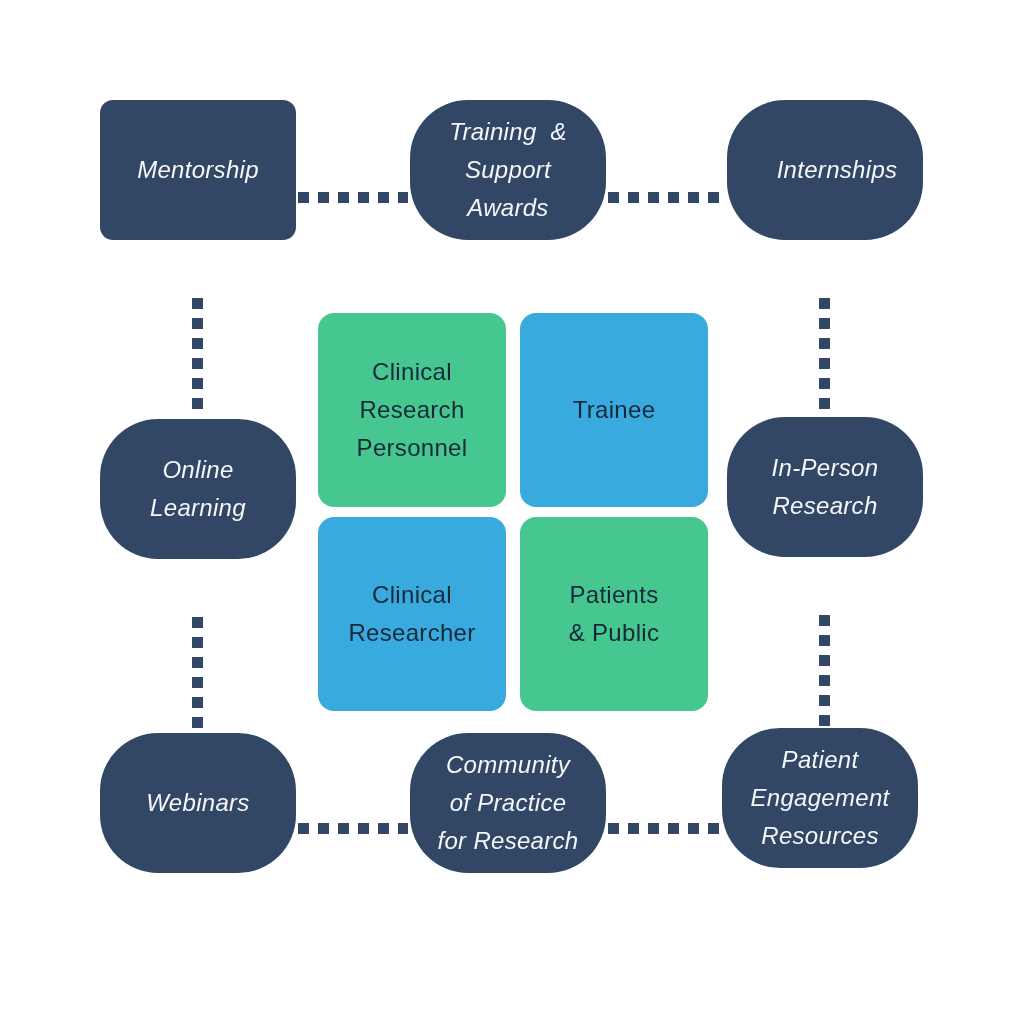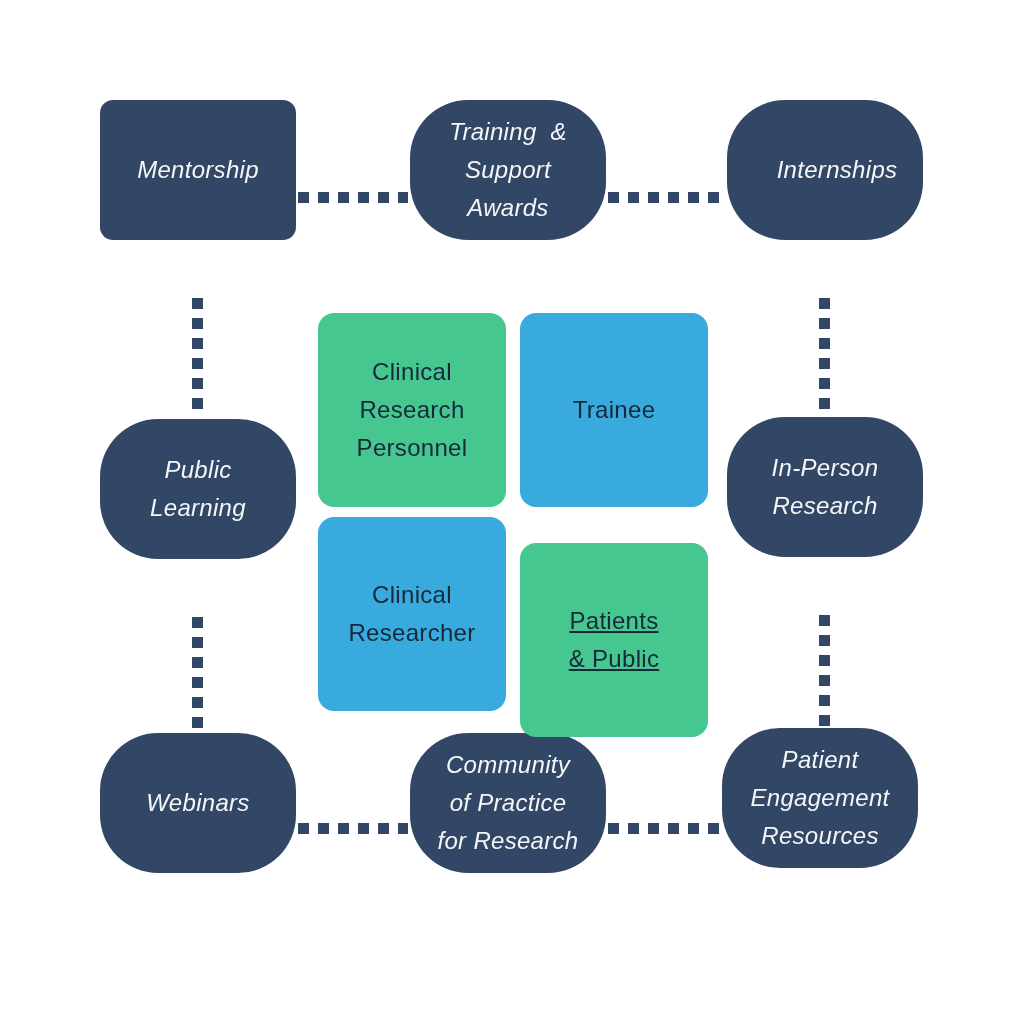--- a/index.html
+++ b/index.html
@@ -64,21 +64,21 @@
   .pos-online       { left: 100px; top: 419px; }
   .pos-inperson     { left: 727px; top: 417px; }
   .pos-webinars     { left: 100px; top: 733px; }
   .pos-community    { left: 410px; top: 733px; }
   .pos-patient      { left: 722px; top: 728px; }
 
   
   .pos-crp          { left: 318px; top: 313px; }
   .pos-trainee      { left: 520px; top: 313px; }
   .pos-cr           { left: 318px; top: 517px; }
-  .pos-pp           { left: 520px; top: 543px; text-decoration: underline; }
+  .pos-pp           { left: 520px; top: 517px; }
 
   
   .conn-h {
     position: absolute;
     height: 11px;
     background-image: repeating-linear-gradient(90deg, var(--navy) 0 11px, transparent 11px 20px);
   }
   .conn-v {
     position: absolute;
     width: 11px;
@@ -112,21 +112,21 @@
   </div>
   <div class="node outer pos-training">
     <span class="label">Training&nbsp; &amp;
 Support
 Awards</span>
   </div>
   <div class="node outer pos-internships">
     <span class="label">Internships</span>
   </div>
   <div class="node outer pos-online">
-    <span class="label">Public
+    <span class="label">Online
 Learning</span>
   </div>
   <div class="node outer pos-inperson">
     <span class="label">In-Person
 Research</span>
   </div>
   <div class="node outer pos-webinars">
     <span class="label">Webinars</span>
   </div>
   <div class="node outer pos-patient">

